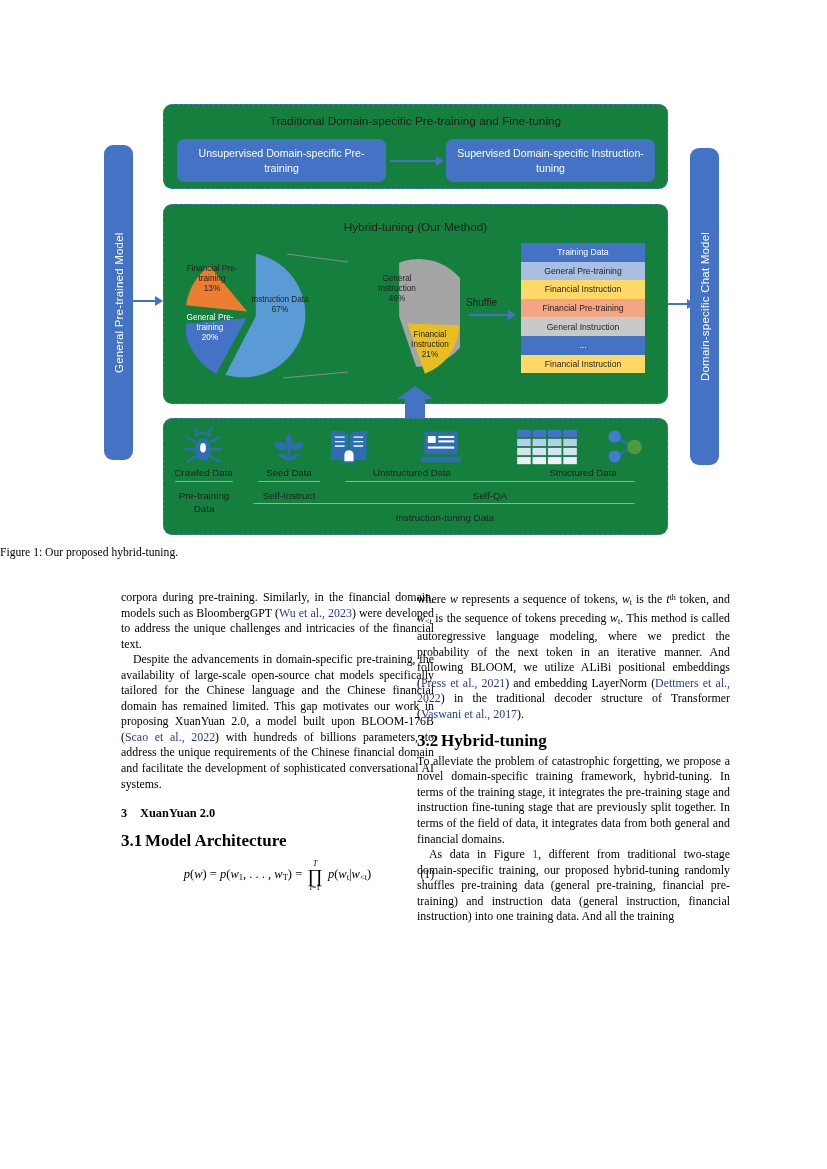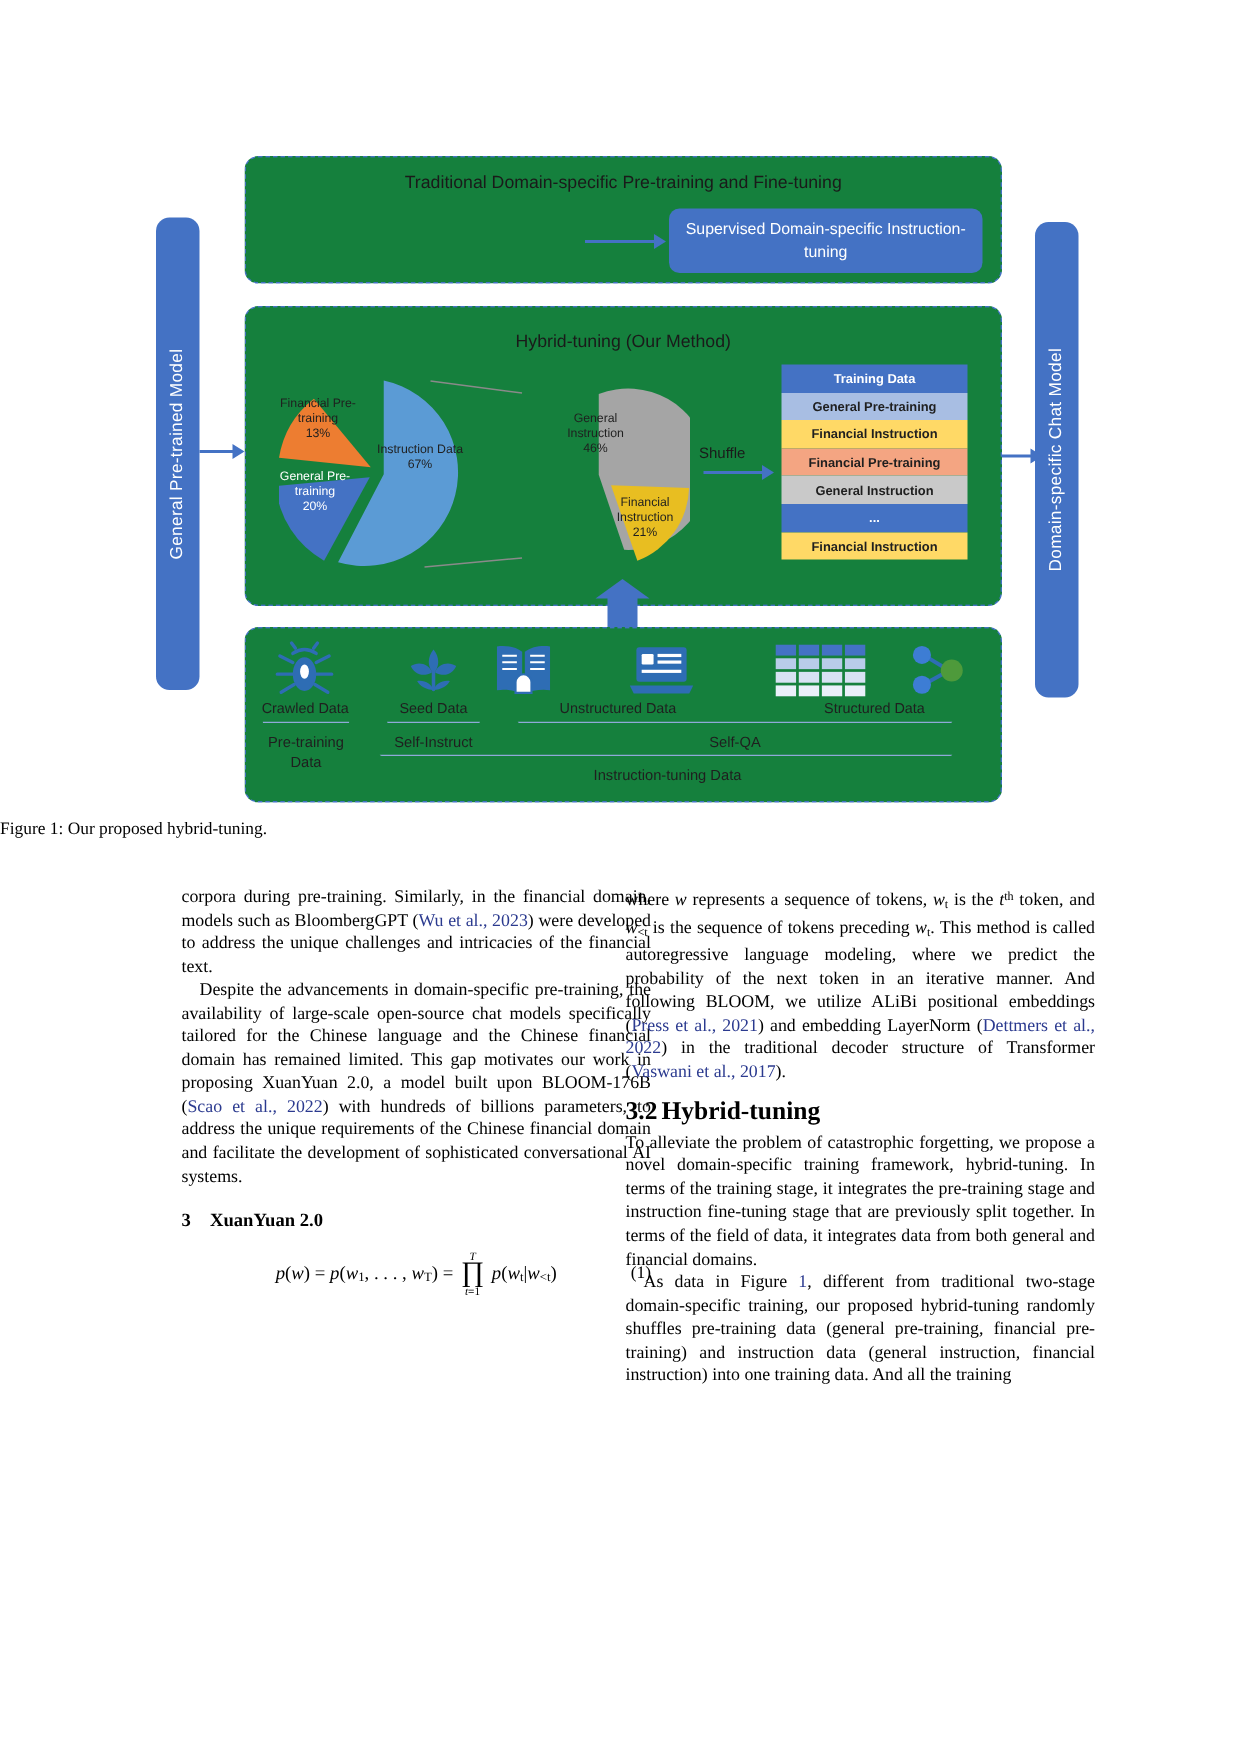--- a/index.html
+++ b/index.html
@@ -51,21 +51,21 @@
 
   
   #pie-left{position:absolute;left:186px;top:249px;width:133px;height:133px;}
   #pie-right{position:absolute;left:343px;top:258px;width:117px;height:117px;}
   .pielabel{position:absolute;text-align:center;font-family:"Liberation Sans",sans-serif;
             font-size:8.2px;line-height:10px;color:#1f1f1f;}
 
   
   #stack{position:absolute;left:521px;top:243px;width:124px;}
   .srow{height:18.6px;display:flex;align-items:center;justify-content:center;
-        font-family:"Liberation Sans",sans-serif;font-size:8.6px;font-weight:bold;color:#1f1f1f;}
+        font-family:"Liberation Sans",sans-serif;font-size:8.6px;font-weight:normal;color:#1f1f1f;}
 
   
   .icon-cell{position:absolute;text-align:center;font-family:"Liberation Sans",sans-serif;font-size:9.6px;color:#1f1f1f;}
   .bracket{position:absolute;border-top:1.3px solid #8fa9d8;border-radius:0 0 50% 50%/0 0 100% 100%;height:7px;}
   .brace-lbl{position:absolute;text-align:center;font-family:"Liberation Sans",sans-serif;font-size:9.8px;line-height:12.5px;color:#1f1f1f;}
 
   #caption{position:absolute;left:0;top:546px;width:827px;text-align:left;
            font-family:"Liberation Serif",serif;font-size:11.6px;}
 
   
@@ -100,20 +100,21 @@
   <div class="vbar" id="vbar-right">
     <span>Domain-specific Chat Model</span>
   </div>
 
   <div class="arrow-h" id="ar-in"></div>
   <div class="arrow-h" id="ar-out"></div>
 
   <div class="dashbox" id="box-traditional">
     <div class="dashtitle" id="t-traditional">Traditional Domain-specific Pre-training and Fine-tuning</div>
   </div>
+  <div class="bluebox" id="bb-unsup">Unsupervised Domain-specific Pre-training</div>
   <div class="bluebox" id="bb-sup">Supervised Domain-specific Instruction-tuning</div>
   <div class="arrow-h" id="ar-top"></div>
 
   <div class="dashbox" id="box-hybrid">
     <div class="dashtitle" id="t-hybrid">Hybrid-tuning (Our Method)</div>
   </div>
 
   <svg style="position:absolute;left:163px;top:204px;width:503px;height:198px;pointer-events:none;">
     <line x1="124" y1="50" x2="185" y2="58" stroke="#8a8a8a" stroke-width="1"></line>
     <line x1="120" y1="174" x2="185" y2="168" stroke="#8a8a8a" stroke-width="1"></line>
@@ -269,20 +270,21 @@
 <div id="caption">Figure 1: Our proposed hybrid-tuning.</div>
 
 <div id="cols">
 
   <div class="col" id="colL">
     <p class="noind"><span>corpora during pre-training. Similarly, in the financial domain, models such as BloombergGPT (</span><span class="cite">Wu et al., 2023</span><span>) were developed to address the unique challenges and intricacies of the financial text.</span></p>
     <p><span>Despite the advancements in domain-specific pre-training, the availability of large-scale open-source chat models specifically tailored for the Chinese language and the Chinese financial domain has remained limited. This gap motivates our work in proposing XuanYuan 2.0, a model built upon BLOOM-176B (</span><span class="cite">Scao et al., 2022</span><span>) with hundreds of billions parameters, to address the unique requirements of the Chinese financial domain and facilitate the development of sophisticated conversational AI systems.</span></p>
 
     <h2 class="sec"><span class="secnum">3</span><span>XuanYuan 2.0</span></h2>
 
+    <h3 class="sub"><span class="subnum">3.1</span><span>Model Architecture</span></h3>
 
 
     <div class="eq">
       <i class="mv">p</i>(<i class="mv">w</i>) = <i class="mv">p</i>(<i class="mv">w</i><sub class="s">1</sub>, . . . , <i class="mv">w</i><sub class="s">T</sub>) =
       <span class="prod"><span class="lim"><i class="mv">T</i></span><span class="big">∏</span><span class="lim"><i class="mv">t</i>=1</span></span>
       <i class="mv">p</i>(<i class="mv">w</i><sub class="s">t</sub>|<i class="mv">w</i><sub class="s">&lt;t</sub>)
       <span class="eqnum">(1)</span>
     </div>
   </div>
 

